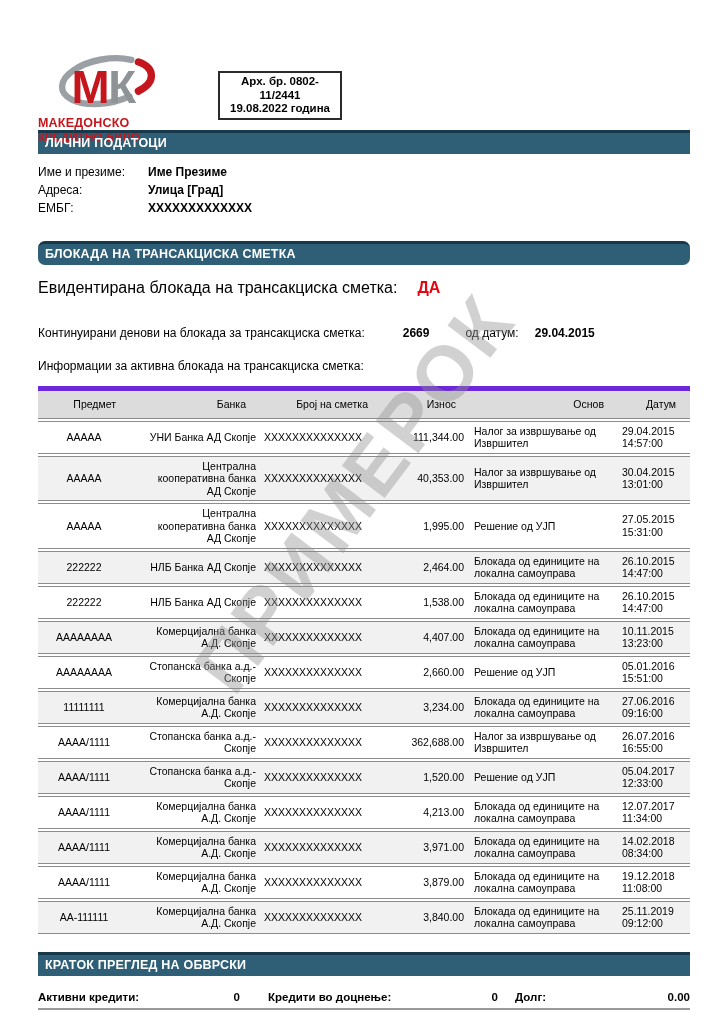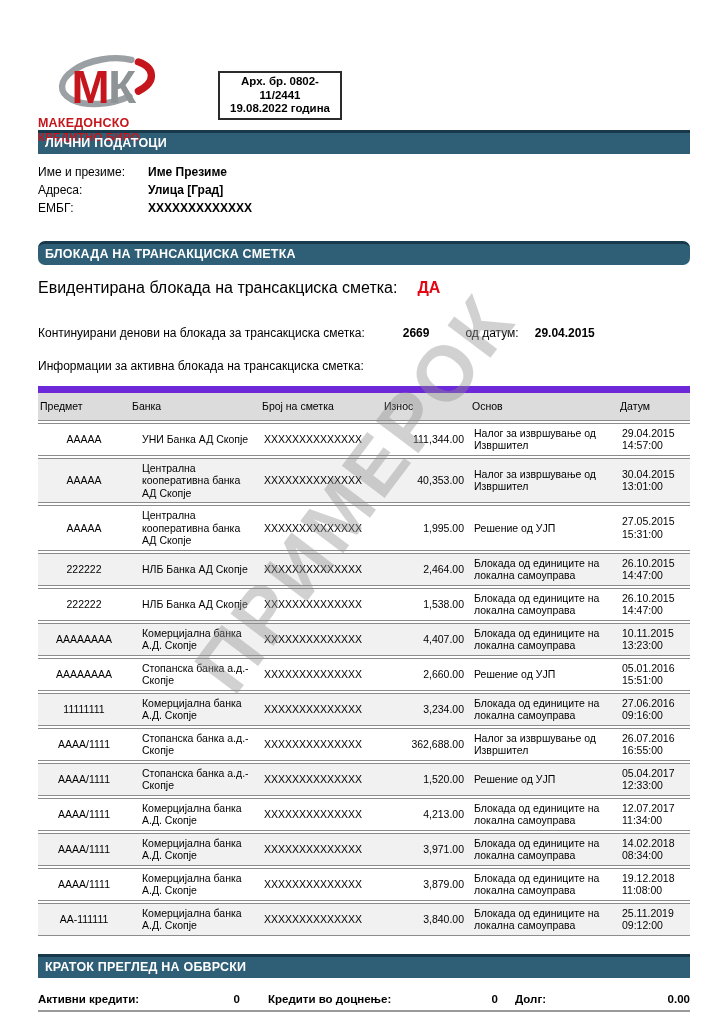--- a/index.html
+++ b/index.html
@@ -45,31 +45,31 @@
   .blk-line2 .odval { font-weight:bold; margin-left:16px; }
   .blk-intro { margin-top:19px; margin-bottom:11px; font-size:12px; }
 
   
   table.blockade {
     width:652px; table-layout:fixed;
     border-collapse:separate; border-spacing:0 2px;
     font-size:10.5px; line-height:12.5px;
   }
   table.blockade th {
-    background:#dcdcdc; font-weight:normal; text-align:left;
-    border-top:7px solid #6d28d9; border-bottom:1px solid #8c8c8c;
-    padding:7px 2px;
+    background:#dcdcdc; font-weight:normal; text-align:right;
+    border-top:5px solid #6d28d9; border-bottom:1px solid #8c8c8c;
+    padding:7px 14px;
   }
   table.blockade td {
     border-top:1px solid #8c8c8c; border-bottom:1px solid #8c8c8c;
     padding:3px 4px; vertical-align:middle; overflow:hidden;
   }
   table.blockade tbody tr:nth-child(even) { background:#f1f1f1; }
   .col0 { text-align:center; }
-  .col1 { text-align:left; padding-left:12px !important; }
+  .col1 { text-align:right; padding-left:12px !important; }
   .col2 { text-align:left; }
   .col3 { text-align:right; padding-right:6px !important; }
   .col4 { text-align:left; }
   .col5 { text-align:left; }
 
   
   .bar-summary { margin-top:16px; }
   .summary { margin-top:10px; font-weight:bold; font-size:11.5px; }
   .summary-row {
     display:grid; grid-template-columns:170px 32px 240px 18px 70px 1fr;

